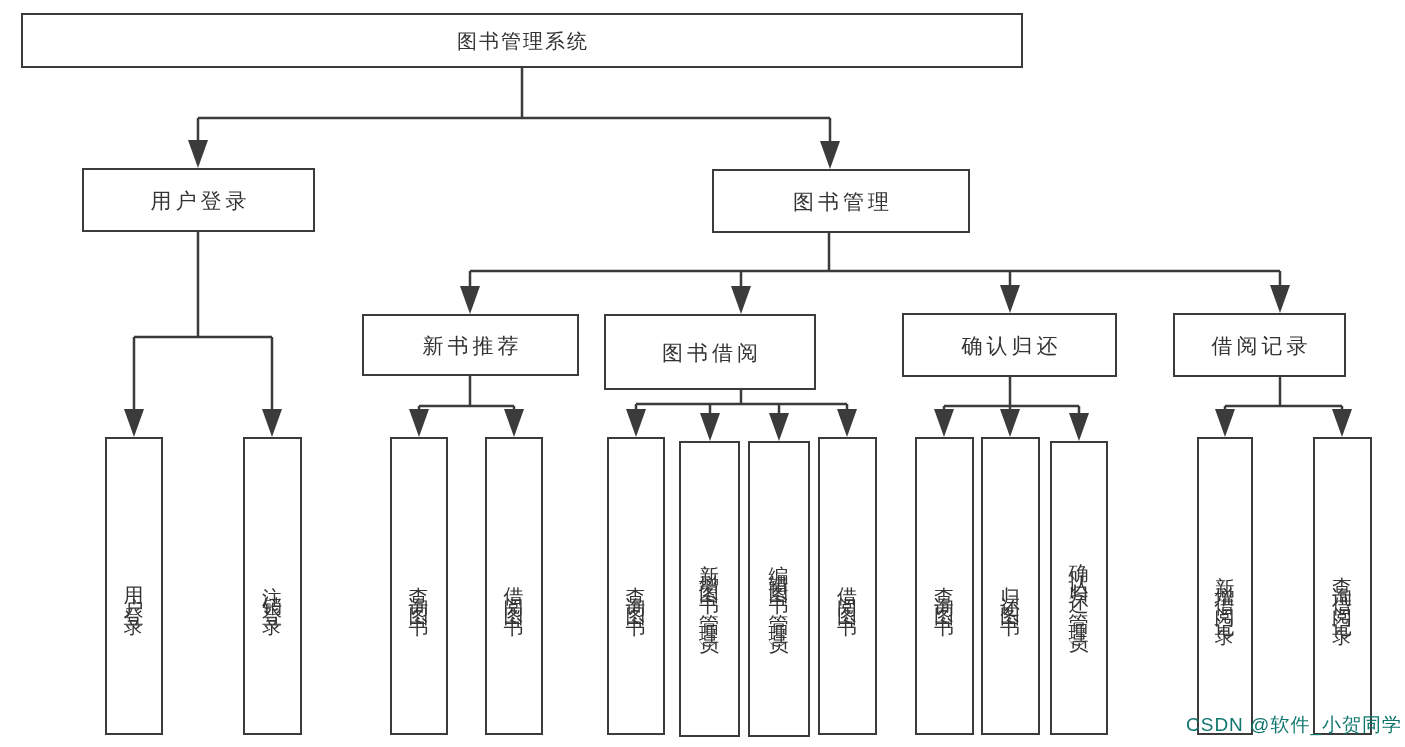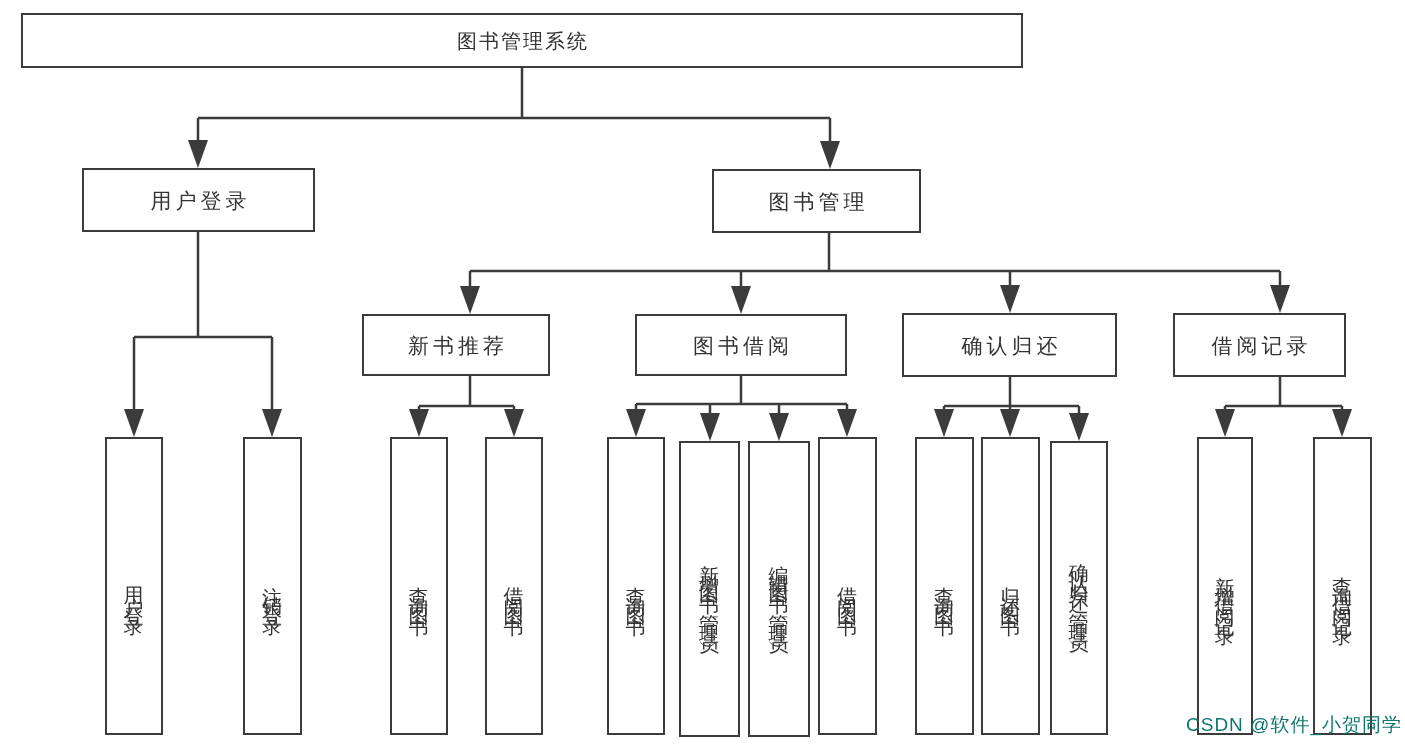--- a/index.html
+++ b/index.html
@@ -86,24 +86,24 @@
       <polygon points="1000,409 1020,409 1010,437"></polygon>
       <polygon points="1069,413 1089,413 1079,441"></polygon>
       <polygon points="1215,409 1235,409 1225,437"></polygon>
       <polygon points="1332,409 1352,409 1342,437"></polygon>
     </g>
   </svg>
 
   <div class="node h title" style="left:21px;top:13px;width:1002px;height:55px">图书管理系统</div>
 
   <div class="node h" style="left:82px;top:168px;width:233px;height:64px">用户登录</div>
-  <div class="node h" style="left:712px;top:169px;width:209px;height:64px">图书管理</div>
+  <div class="node h" style="left:712px;top:169px;width:258px;height:64px">图书管理</div>
 
-  <div class="node h" style="left:362px;top:314px;width:188px;height:62px">新书推荐</div>
-  <div class="node h" style="left:635px;top:314px;width:212px;height:62px">图书借阅</div>
+  <div class="node h" style="left:362px;top:314px;width:217px;height:62px">新书推荐</div>
+  <div class="node h" style="left:604px;top:314px;width:212px;height:76px">图书借阅</div>
   <div class="node h" style="left:902px;top:313px;width:215px;height:64px">确认归还</div>
   <div class="node h" style="left:1173px;top:313px;width:173px;height:64px">借阅记录</div>
 
   <div class="node v" style="left:105px;top:437px;width:58px;height:298px">用户登录</div>
   <div class="node v" style="left:243px;top:437px;width:59px;height:298px">注销登录</div>
 
   <div class="node v" style="left:390px;top:437px;width:58px;height:298px">查询图书</div>
   <div class="node v" style="left:485px;top:437px;width:58px;height:298px">借阅图书</div>
 
   <div class="node v" style="left:607px;top:437px;width:58px;height:298px">查询图书</div>

